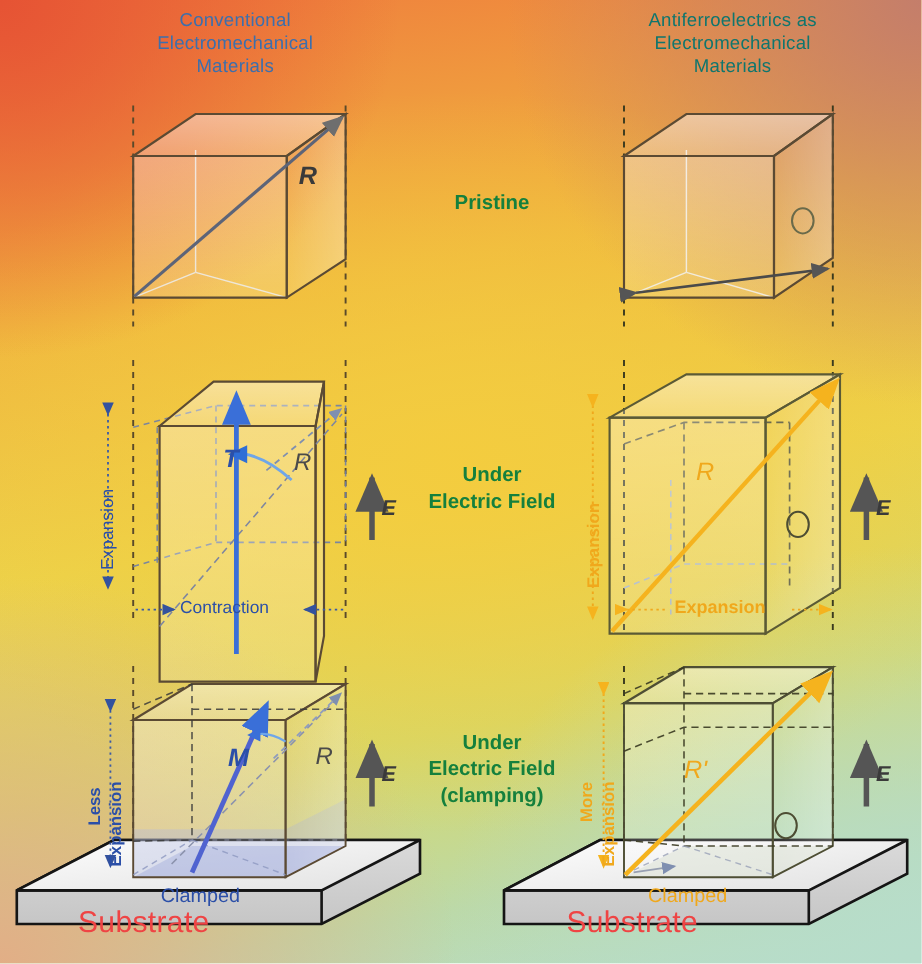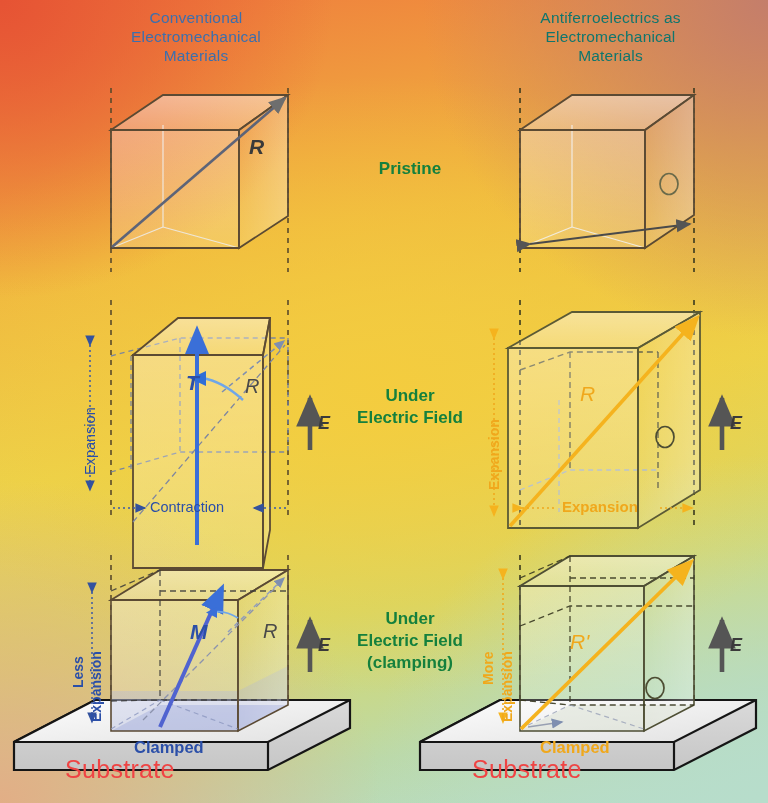--- a/index.html
+++ b/index.html
@@ -53,21 +53,21 @@
   .sub-label {
     position: absolute;
     color: #ef4444;
     font-weight: normal;
     font-size: 25px;
     letter-spacing: .3px;
   }
 
   .clamped {
     position: absolute;
-    font-weight: bold;
+    font-weight: normal;
     font-size: 16.5px;
   }
   .clamped-left  { color: #2b4fa8; }
   .clamped-right { color: #f0a81c; }
 
   
   .vlabel {
     position: absolute;
     transform-origin: left top;
     transform: rotate(-90deg);

